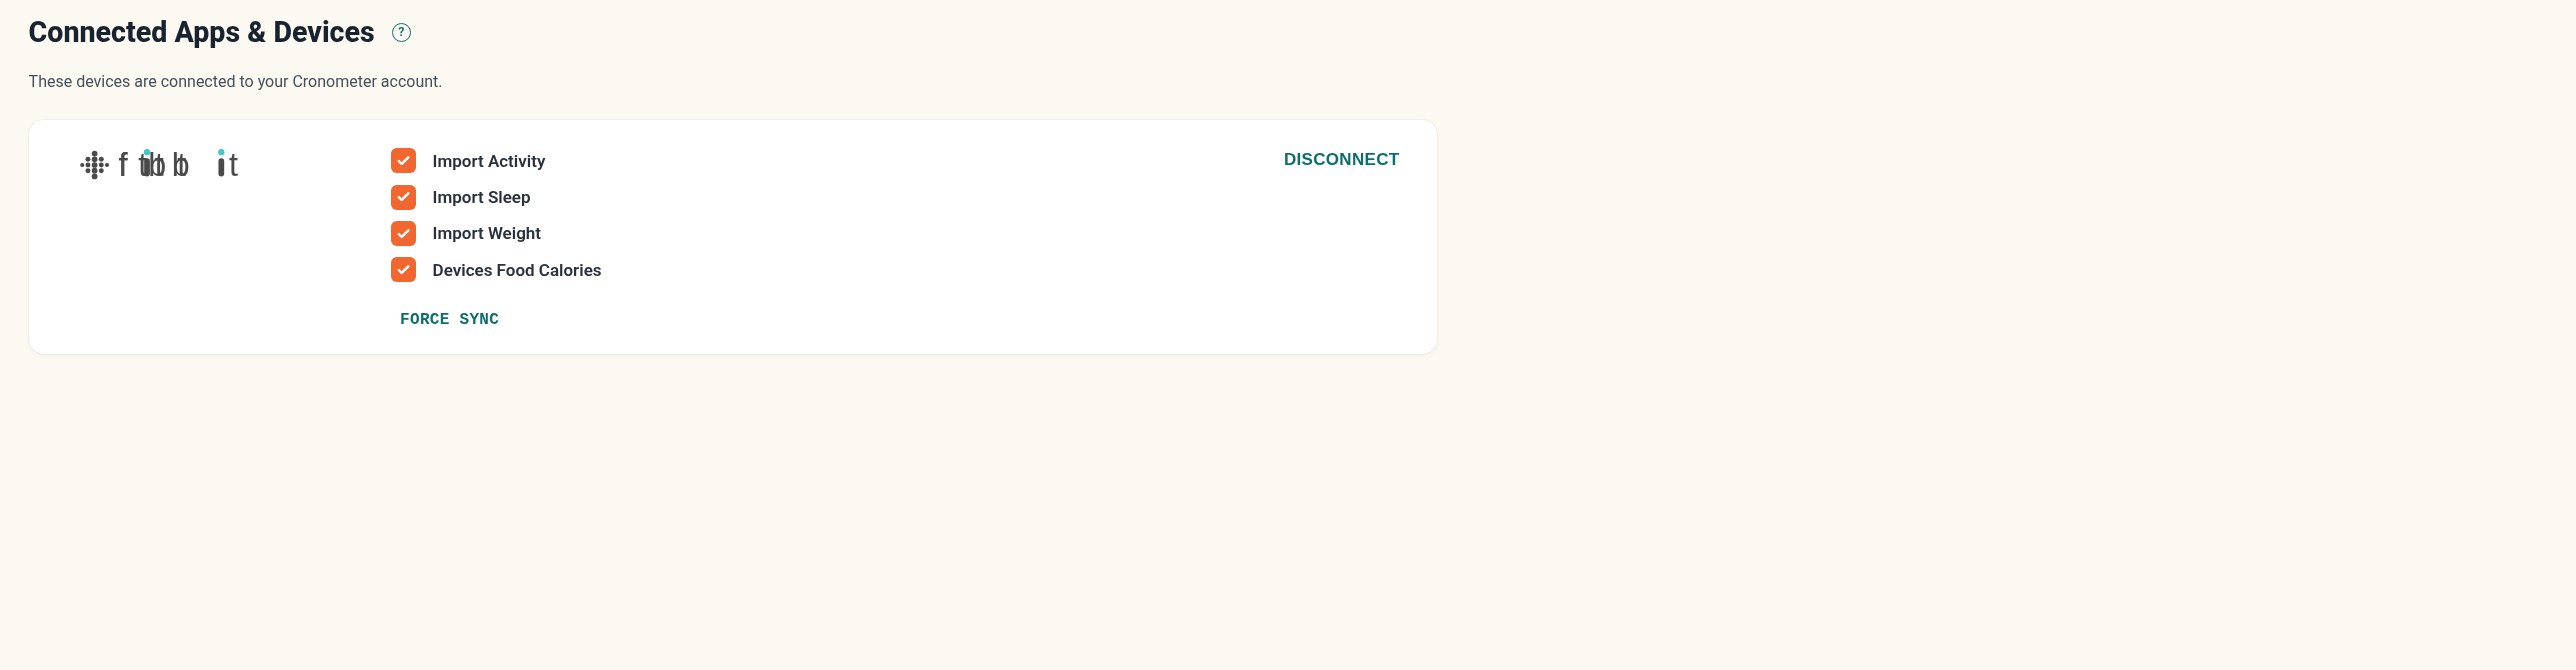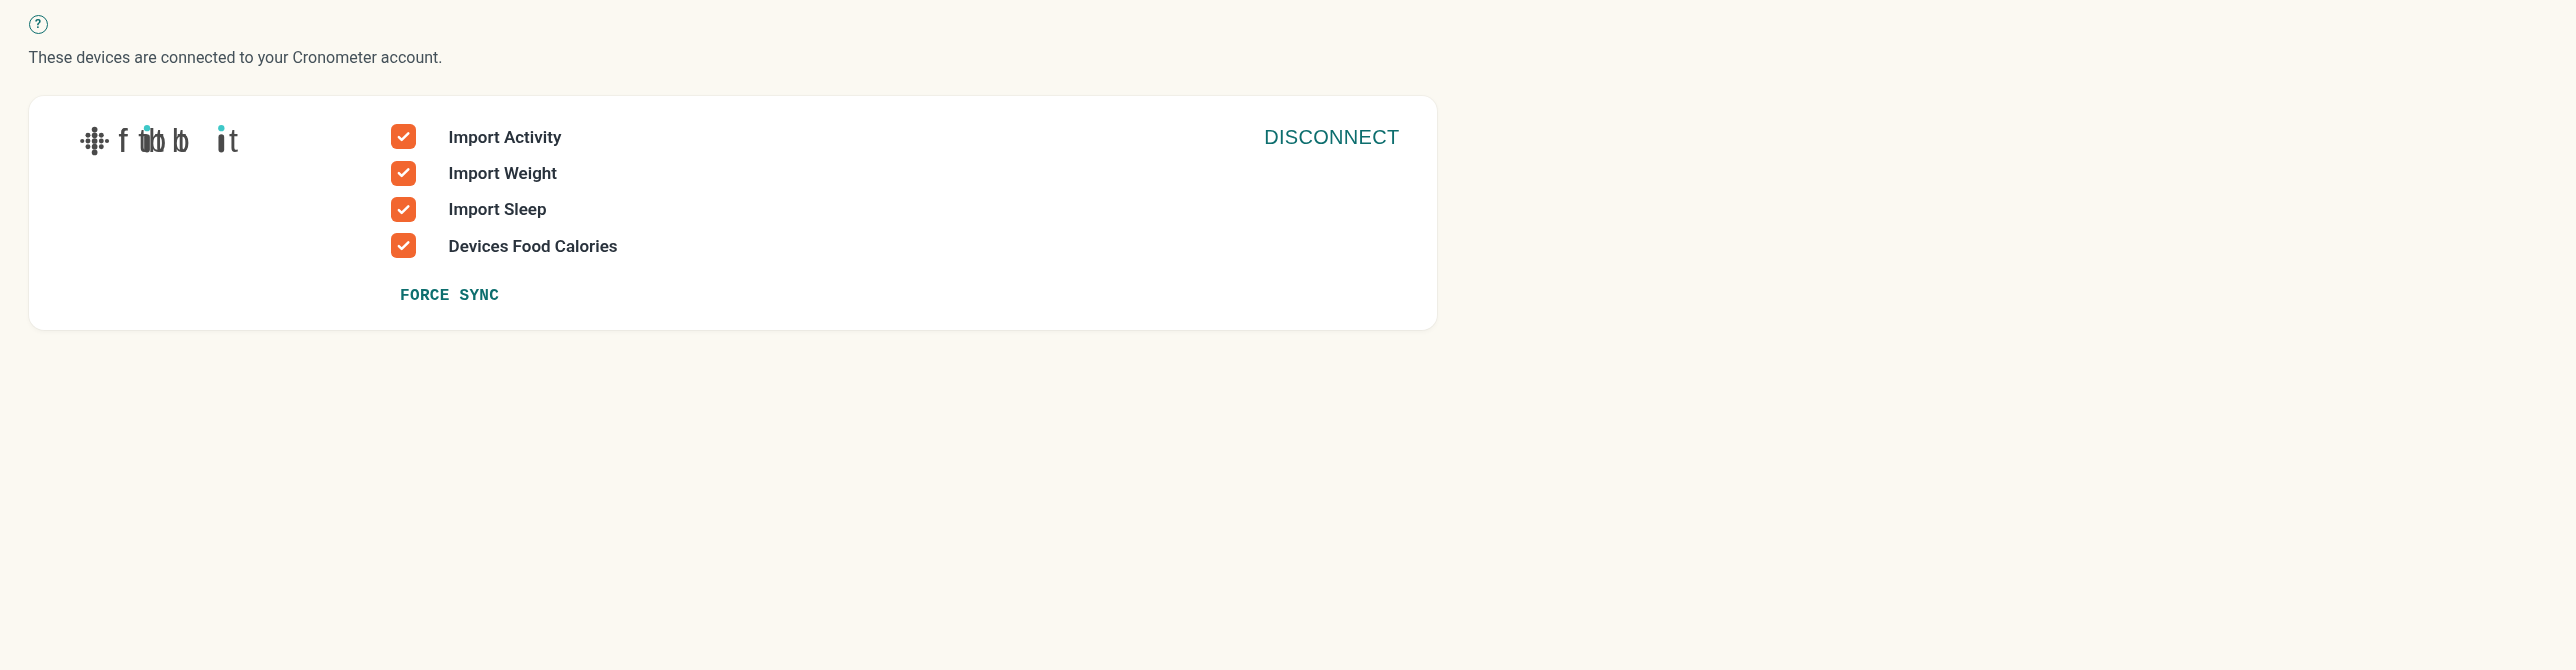--- a/index.html
+++ b/index.html
@@ -21,65 +21,66 @@
   }
 
   .header{padding:0 28.6px 11.4px 28.6px;}
   .title-row{display:flex;align-items:center;gap:17px;}
   .title{font-size:28.6px;font-weight:800;color:#192330;margin:0;}
   .help-circle{
     width:19px;height:19px;border:1.9px solid var(--teal);border-radius:50%;
     display:inline-flex;align-items:center;justify-content:center;
     color:var(--teal);font-size:12.4px;font-weight:600;line-height:1;cursor:pointer;
   }
-  .subtitle{margin:14px 0 0;font-size:16px;color:var(--muted);}
+  .subtitle{margin:23px 0 0;font-size:16px;color:var(--muted);}
 
   .card{
     margin:17px 28.6px 0;
     background:var(--card-bg);
     border-radius:15.2px;
     box-shadow:0 0 0 1px rgba(0,0,0,.03),0 1.9px 5.7px rgba(0,0,0,.04);
     padding:28.6px 38px 25px 38px;
     display:flex;
     align-items:flex-start;
     gap:38px;
   }
 
   .brand{
     width:286px;flex:0 0 auto;margin-top:-5.7px;
   }
   .brand svg{display:block;}
 
   .options{flex:0 0 auto;min-width:343px;}
-  .opt-row{display:flex;align-items:center;gap:33px;margin:0 0 11.4px;}
+  .opt-row{display:flex;align-items:center;gap:17px;margin:0 0 11.4px;}
   .chk{
     width:25px;height:25px;border-radius:5.7px;background:var(--accent);
     display:inline-flex;align-items:center;justify-content:center;flex:0 0 auto;
     cursor:pointer;
   }
   .chk svg{display:block;}
   .opt-label{font-size:17px;font-weight:600;color:var(--text);}
 
   .force-sync{
     margin:17px 0 0 9.5px;
     font-size:16px;font-weight:800;letter-spacing:0.3px;color:var(--teal);
     background:none;border:none;cursor:pointer;padding:0;font-family:Liberation Mono, monospace;
   }
 
   .spacer{flex:1 1 auto;}
   .disconnect{
-    font-size:20px;font-weight:400;letter-spacing:0.3px;color:var(--teal);
+    font-size:17px;font-weight:700;letter-spacing:0.3px;color:var(--teal);
     background:none;border:none;cursor:pointer;padding:0;margin-top:1.9px;
   }
 </style>
 </head>
 <body>
 
 <div class="header">
   <div class="title-row">
+    <h1 class="title">Connected Apps &amp; Devices</h1>
     <span class="help-circle">?</span>
   </div>
   <p class="subtitle">These devices are connected to your Cronometer account.</p>
 </div>
 
 <div class="card">
 
   <div class="brand">
 
     <svg width="181" height="46" viewBox="0 0 190 48" aria-hidden="true">
@@ -125,29 +126,29 @@
           </svg>
       </span>
       <span class="opt-label">Import Activity</span>
     </div>
     <div class="opt-row">
       <span class="chk">
         <svg width="15.2" height="15.2" viewBox="0 0 16 16">
             <path d="M3 8.5l3 3 7-7" fill="none" stroke="#fff" stroke-width="2.6" stroke-linecap="round" stroke-linejoin="round"></path>
           </svg>
       </span>
-      <span class="opt-label">Import Weight</span>
+      <span class="opt-label">Import Sleep</span>
     </div>
     <div class="opt-row">
       <span class="chk">
         <svg width="15.2" height="15.2" viewBox="0 0 16 16">
             <path d="M3 8.5l3 3 7-7" fill="none" stroke="#fff" stroke-width="2.6" stroke-linecap="round" stroke-linejoin="round"></path>
           </svg>
       </span>
-      <span class="opt-label">Import Sleep</span>
+      <span class="opt-label">Import Weight</span>
     </div>
     <div class="opt-row">
       <span class="chk">
         <svg width="15.2" height="15.2" viewBox="0 0 16 16">
             <path d="M3 8.5l3 3 7-7" fill="none" stroke="#fff" stroke-width="2.6" stroke-linecap="round" stroke-linejoin="round"></path>
           </svg>
       </span>
       <span class="opt-label">Devices Food Calories</span>
     </div>
 

